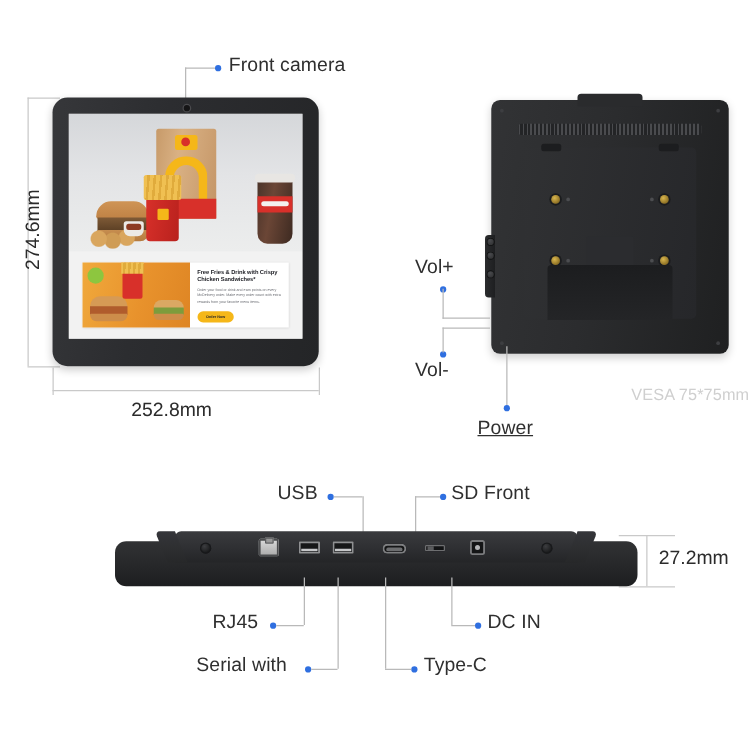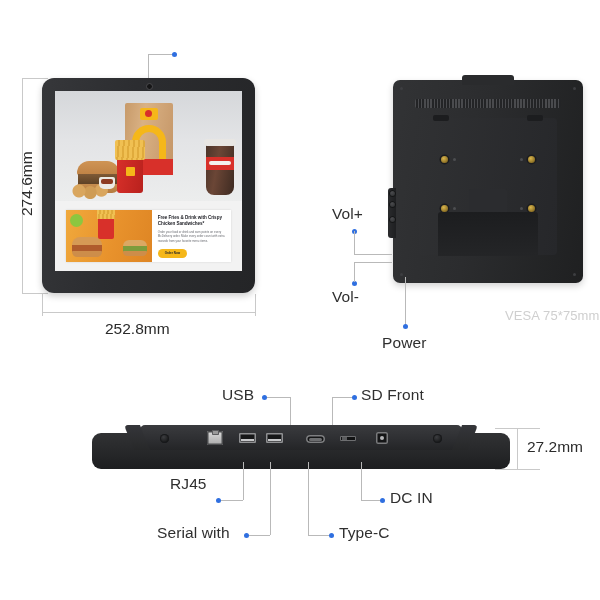--- a/index.html
+++ b/index.html
@@ -467,20 +467,21 @@
   <div class="dim v" style="left:22px; top:78px; height:215px;"></div>
   <div class="dim-tick h" style="left:22px; top:78px; width:26px;"></div>
   <div class="dim-tick h" style="left:22px; top:293px; width:26px;"></div>
   <div class="dim-label vert" style="left:18px; top:216px;">274.6mm</div>
 
   <div class="dim h" style="left:42px; top:312px; width:213px;"></div>
   <div class="dim-tick v" style="left:42px; top:294px; height:22px;"></div>
   <div class="dim-tick v" style="left:255px; top:294px; height:22px;"></div>
   <div class="dim-label" style="left:105px; top:320px;">252.8mm</div>
 
+  <div class="label" style="left:183px; top:44px;">Front camera</div>
   <div class="dot" style="left:172px; top:52px;"></div>
   <div class="ln h" style="left:148px; top:54px; width:24px;"></div>
   <div class="ln v" style="left:148px; top:54px; height:31px;"></div>
 
   <div class="front-unit">
     <div class="cam"></div>
     <div class="front-screen">
 
       <div class="ad-top">
         <div class="bag">
@@ -566,21 +567,21 @@
   <div class="label" style="left:332px; top:205px;">Vol+</div>
   <div class="dot" style="left:352px; top:229px;"></div>
   <div class="ln v" style="left:354px; top:231px; height:24px;"></div>
   <div class="ln h" style="left:354px; top:254px; width:38px;"></div>
 
   <div class="label" style="left:332px; top:288px;">Vol-</div>
   <div class="dot" style="left:352px; top:281px;"></div>
   <div class="ln v" style="left:354px; top:262px; height:20px;"></div>
   <div class="ln h" style="left:354px; top:262px; width:38px;"></div>
 
-  <div class="label" style="left:382px; top:334px;">Power</div>
+  <div class="label" style="left:382px; top:334px;text-decoration:underline;">Power</div>
   <div class="dot" style="left:403px; top:324px;"></div>
   <div class="ln v" style="left:405px; top:277px; height:47px;"></div>
 
   <div class="dim h" style="left:495px; top:428px; width:45px;"></div>
   <div class="dim v" style="left:517px; top:428px; height:41px;"></div>
   <div class="dim h" style="left:495px; top:469px; width:45px;"></div>
   <div class="dim-label" style="left:527px; top:438px;">27.2mm</div>
 
   <div class="label" style="left:222px; top:386px;">USB</div>
   <div class="dot" style="left:262px; top:395px;"></div>
@@ -599,21 +600,21 @@
       <div class="port p-rj45" style="left:67px; top:6px;"></div>
       <div class="port p-usb" style="left:99px; top:8px;"></div>
       <div class="port p-usb" style="left:126px; top:8px;"></div>
       <div class="port p-typec" style="left:166px; top:10px;"></div>
       <div class="port p-sd" style="left:200px; top:11px;"></div>
       <div class="port p-dc" style="left:236px; top:7px;"></div>
       <div class="port p-screw-hole" style="right:20px; top:9px;"></div>
     </div>
   </div>
 
-  <div class="label" style="left:170px; top:475px;text-align:center;">RJ45</div>
+  <div class="label" style="left:170px; top:489px;text-align:center;">RJ45</div>
   <div class="dot" style="left:216px; top:498px;"></div>
   <div class="ln h" style="left:221px; top:500px; width:22px;"></div>
   <div class="ln v" style="left:243px; top:462px; height:38px;"></div>
 
   <div class="label" style="left:390px; top:489px;">DC IN</div>
   <div class="dot" style="left:380px; top:498px;"></div>
   <div class="ln h" style="left:361px; top:500px; width:19px;"></div>
   <div class="ln v" style="left:361px; top:462px; height:38px;"></div>
 
   <div class="label" style="left:157px; top:524px;">Serial with</div>

